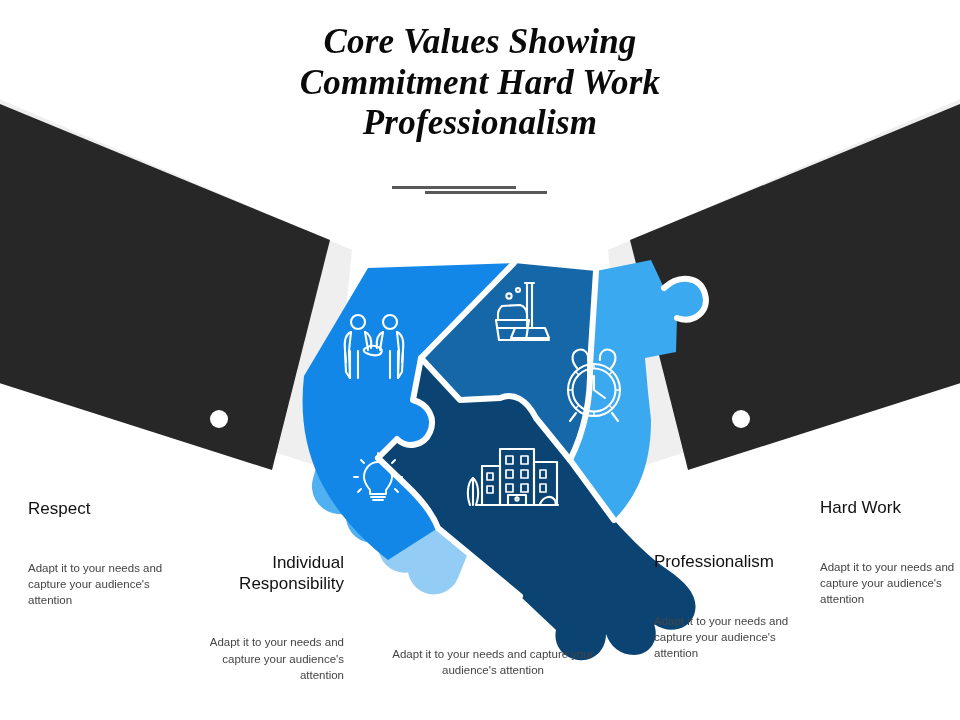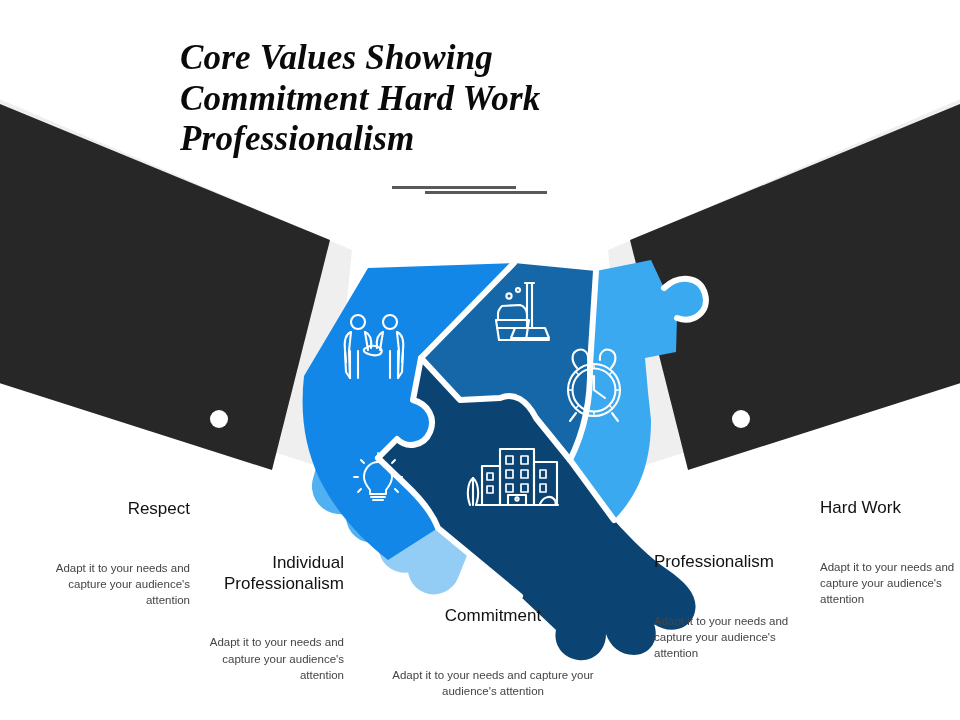--- a/index.html
+++ b/index.html
@@ -14,23 +14,22 @@
     overflow: hidden;
     font-family: "Liberation Sans", sans-serif;
   }
 
   
   #title-block {
     position: absolute;
     left: 180px;
     top: 22px;
     width: 600px;
-    text-align: left;
+    text-align: center;
     z-index: 30;
-    margin-top: 16px;
   }
   #title-text {
     font-family: "Liberation Serif", serif;
     font-weight: bold;
     font-style: italic;
     font-size: 35px;
     line-height: 1.16;
     color: #0a0a0a;
     letter-spacing: 0.2px;
     white-space: pre-line;
@@ -71,21 +70,21 @@
     margin-bottom: 3px;
     white-space: pre-line;
   }
   .callout-body {
     color: #444444;
     font-size: 11.5px;
     line-height: 1.42;
     margin-top: 40px;
   }
 
-  #callout-respect        { left: 28px;  top: 499px; width: 162px; text-align: right; }
+  #callout-respect        { left: 28px;  top: 499px; width: 162px; text-align: left; }
   #callout-individual     { left: 186px; top: 553px; width: 158px; text-align: right; }
   #callout-commitment     { left: 382px; top: 606px; width: 222px; text-align: center; }
   #callout-professionalism{ left: 654px; top: 552px; width: 160px; text-align: left; }
   #callout-hardwork       { left: 820px; top: 498px; width: 160px; text-align: left; }
 </style>
 </head>
 <body>
 
 <div id="title-block">
   <div id="title-text">Core Values Showing
@@ -285,26 +284,25 @@
 </svg>
 </div>
 
 <div class="callout" id="callout-respect">
   <div class="callout-title">Respect</div>
   <div class="callout-body">Adapt it to your needs and capture your audience's attention</div>
 </div>
 
 <div class="callout" id="callout-individual">
   <div class="callout-title">Individual
-Professionalism</div>
+Responsibility</div>
   <div class="callout-body">Adapt it to your needs and capture your audience's attention</div>
 </div>
 
 <div class="callout" id="callout-commitment">
-  <div class="callout-title">Commitment</div>
   <div class="callout-body">Adapt it to your needs and capture your audience's attention</div>
 </div>
 
 <div class="callout" id="callout-professionalism">
   <div class="callout-title">Professionalism</div>
   <div class="callout-body">Adapt it to your needs and capture your audience's attention</div>
 </div>
 
 <div class="callout" id="callout-hardwork">
   <div class="callout-title">Hard Work</div>

